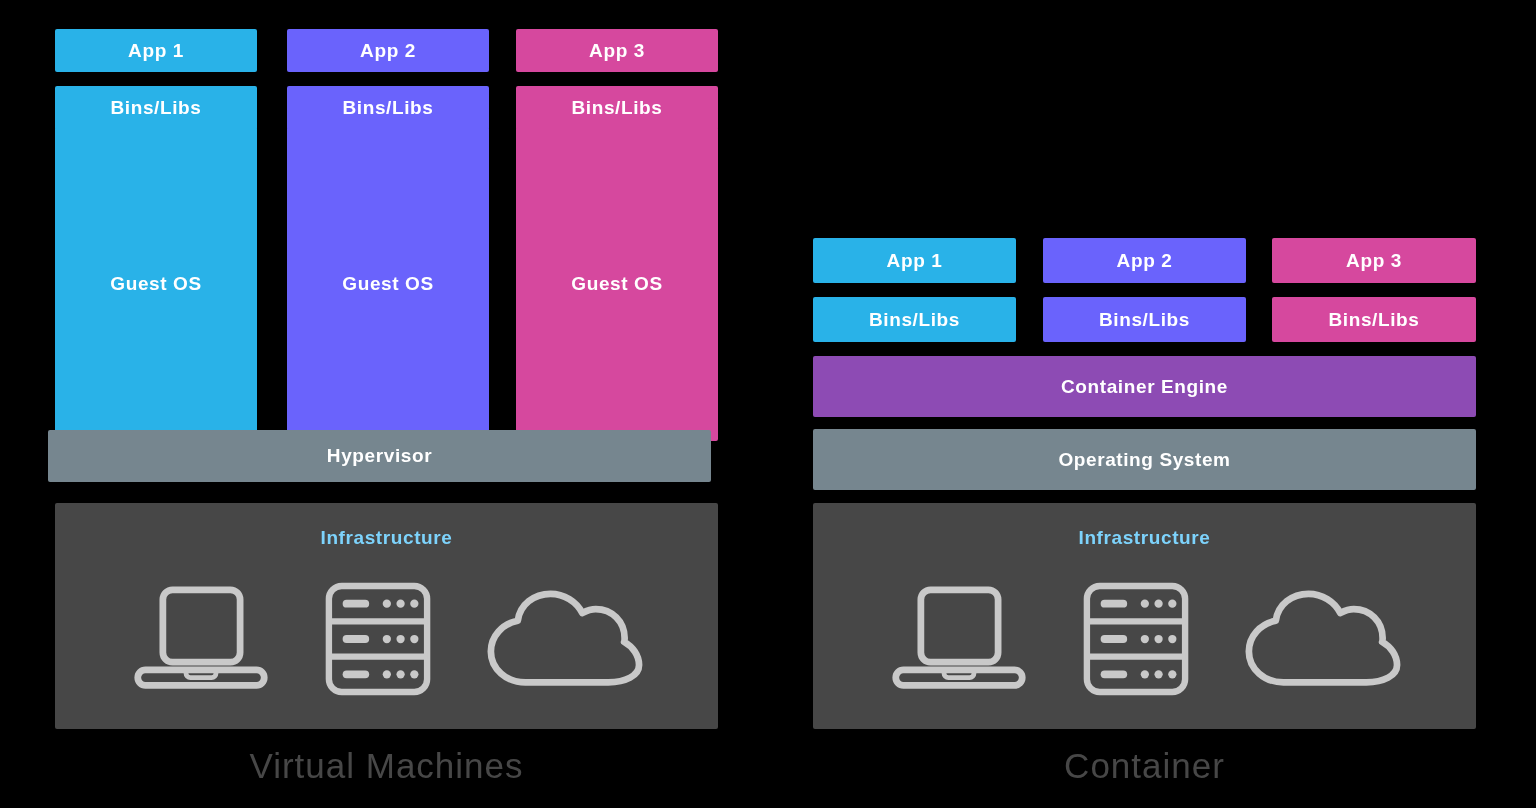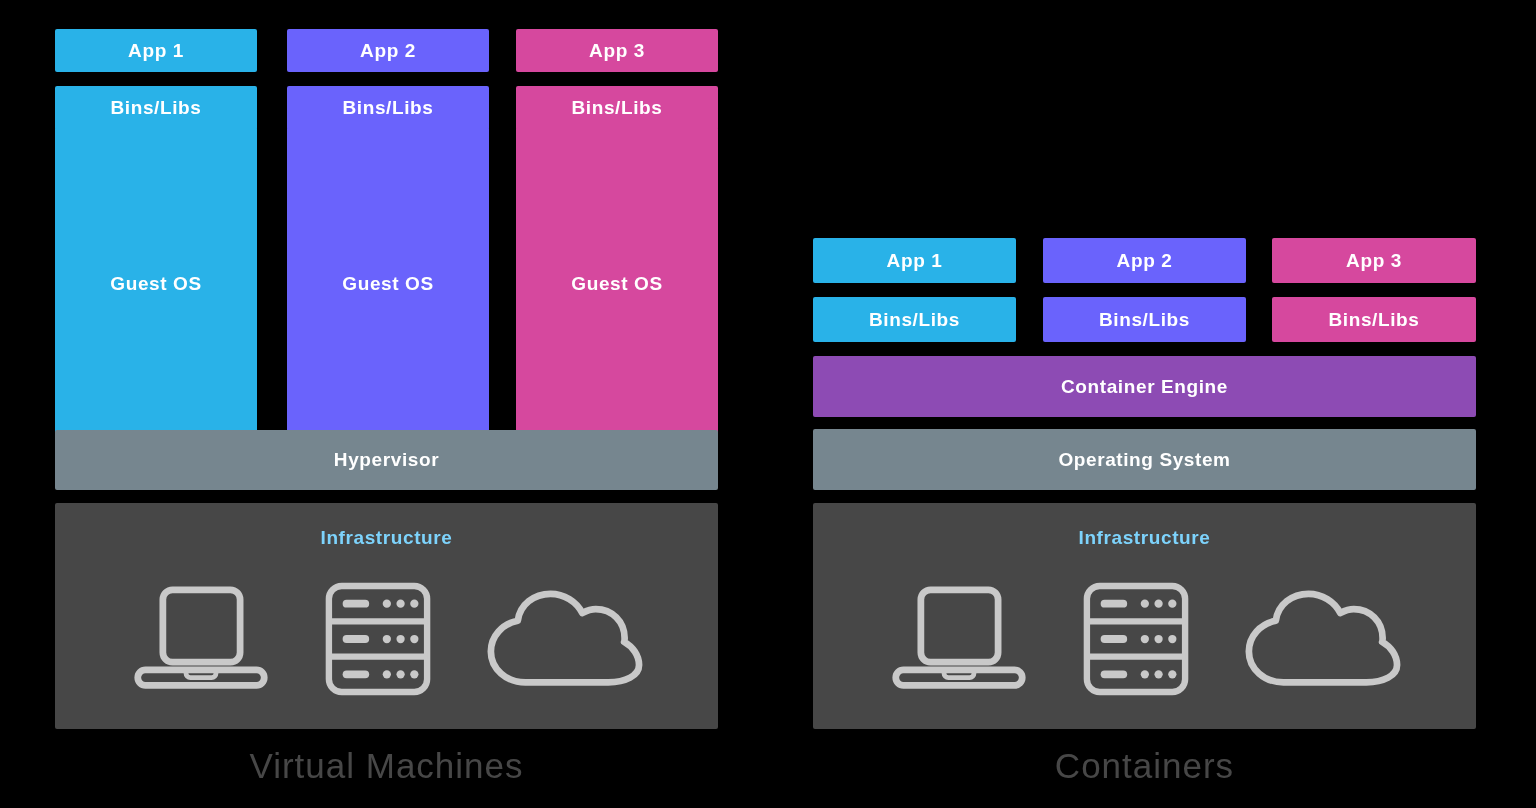--- a/index.html
+++ b/index.html
@@ -75,21 +75,21 @@
   <div class="box cyan l-col1 row-guest">
       <span>Guest OS</span>
     </div>
   <div class="box violet l-col2 row-guest">
       <span>Guest OS</span>
     </div>
   <div class="box magenta l-col3 row-guest">
       <span>Guest OS</span>
     </div>
 
-  <div class="box osgray" style="left:55px;top:430px;width:663px;height:60px;">
+  <div class="box osgray" style="left:48px;top:430px;width:663px;height:52px;">
       <span>Hypervisor</span>
     </div>
 
   <div class="infra" style="left:55px;top:503px;width:663px;height:226px;">
     <div class="infra-label">Infrastructure</div>
     <div class="icon-row">
 
       <svg width="140" height="110" viewBox="0 0 145 112">
         <rect class="icon-stroke" x="33" y="5" width="80" height="75" rx="10" stroke-width="7"></rect>
         <rect class="icon-stroke" x="7" y="88" width="131" height="16" rx="8" stroke-width="7"></rect>
@@ -174,15 +174,15 @@
         <circle class="icon-fill" cx="65" cy="94" r="4.2"></circle>
           <circle class="icon-fill" cx="79" cy="94" r="4.2"></circle>
           <circle class="icon-fill" cx="93" cy="94" r="4.2"></circle>
       </svg>
       <svg width="158" height="102" viewBox="0 0 164 106">
         <path class="icon-stroke" stroke-width="7" stroke-linejoin="round" d="M128,98 H42 C22,98,6,84,6,66 c0,-16,12,-29,28,-32 C36,17,51,6,68,6 c14,0,27,8,33,20 c4,-2,9,-4,14,-4 c17,0,30,13,30,30 c0,1,0,3,-0.5,4 c9,5,15.5,14,15.5,24 C160,91,146,98,128,98 Z"></path>
       </svg>
     </div>
   </div>
 
-  <div class="section-title" style="left:813px;width:663px;">Containers</div>
+  <div class="section-title" style="left:813px;width:663px;">Container</div>
 
 </div>
 
 </body></html>

